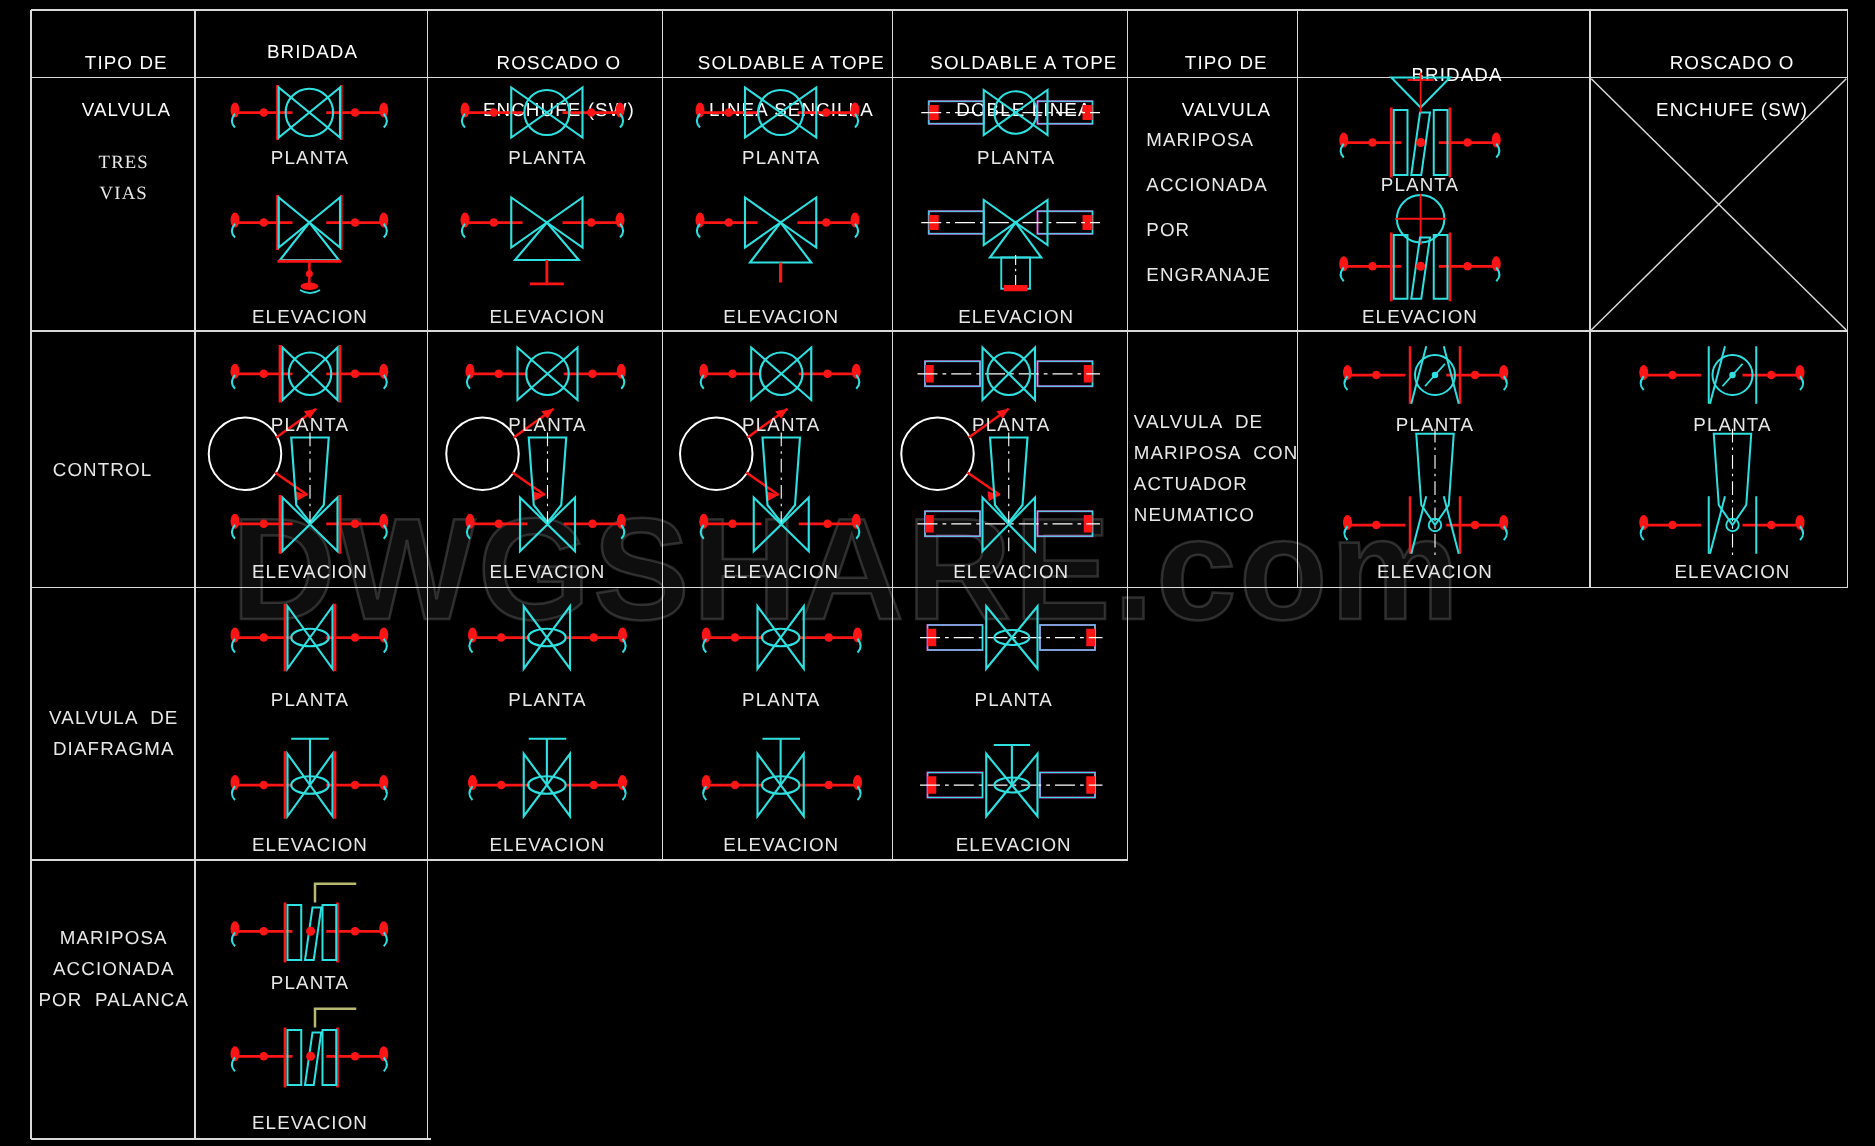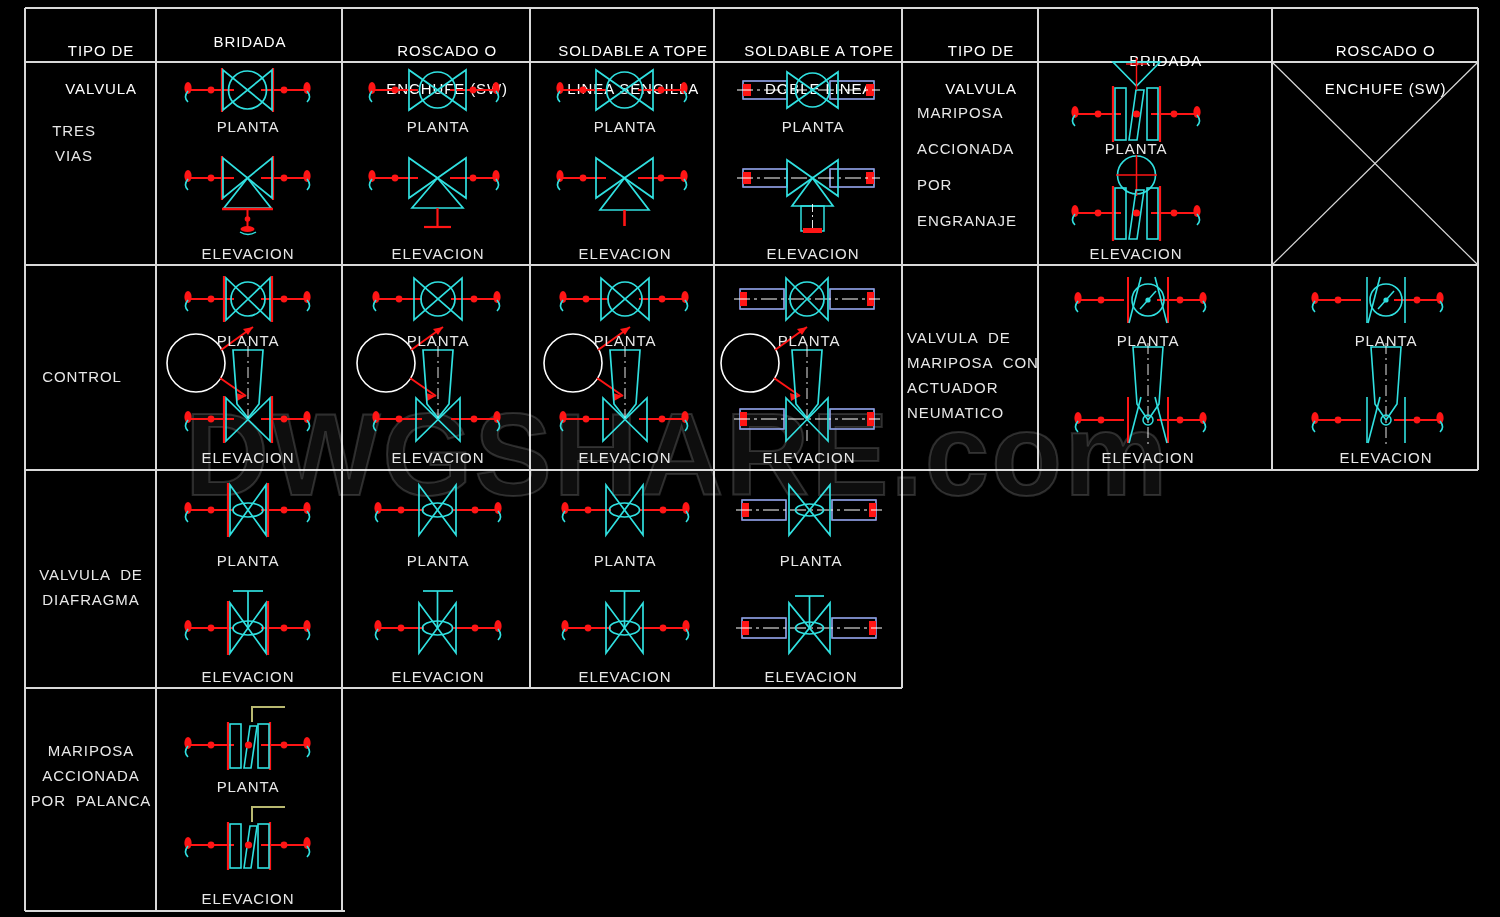--- a/index.html
+++ b/index.html
@@ -78,21 +78,21 @@
     <span>VALVULA</span>
   </div>
   <div class="hdr" style="left:1039px;top:32px;width:233px;">
     <span>BRIDADA</span>
   </div>
   <div class="hdr" style="left:1273px;top:22px;width:205px;">
     <span>ROSCADO O</span><br>
     <span>ENCHUFE (SW)</span>
   </div>
 
-  <div class="vlabel" style="left:9px;top:118px;width:130px;">TRES
+  <div class="vlabel" style="left:34px;top:118px;width:130px;font-family:Liberation Serif, serif;">TRES
 VIAS</div>
   <div class="vlabel" style="left:26px;top:364px;width:112px;">CONTROL</div>
   <div class="vlabel" style="left:26px;top:562px;width:130px;">VALVULA  DE
 DIAFRAGMA</div>
   <div class="vlabel" style="left:26px;top:738px;width:130px;">MARIPOSA
 ACCIONADA
 POR  PALANCA</div>
 
   <div class="vlabel" style="left:905px;top:95px;width:136px;text-align:left;padding-left:12px;box-sizing:border-box;line-height:36px;">MARIPOSA
 ACCIONADA

